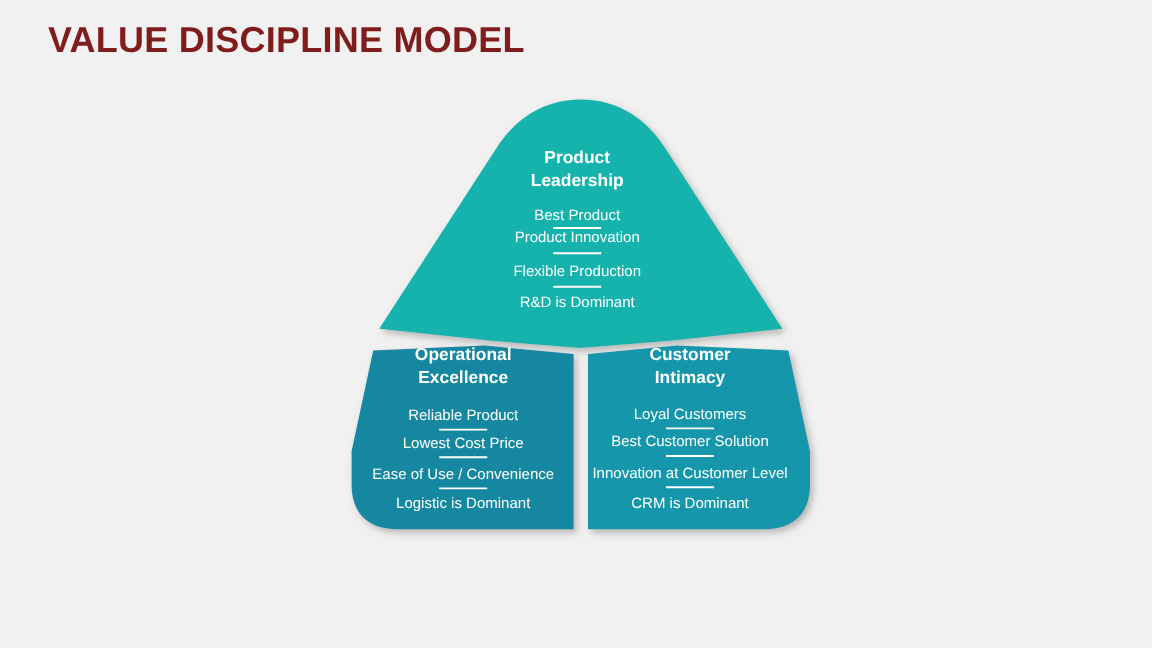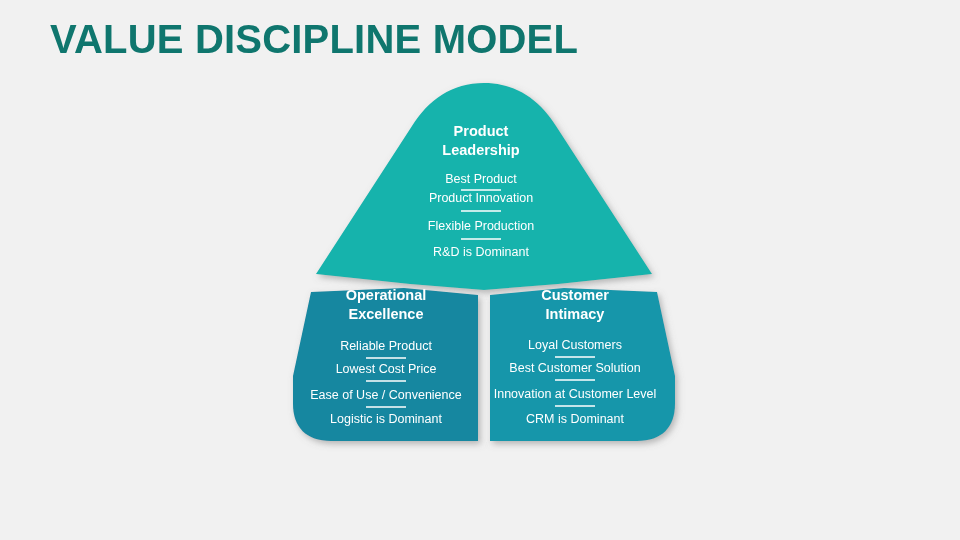--- a/index.html
+++ b/index.html
@@ -9,25 +9,25 @@
     font-family:"Liberation Sans", sans-serif;
     overflow:hidden;
   }
   #slide {
     position:relative;
     width:960px; height:540px;
     background:#f1f1f1;
   }
   #page-title {
     position:absolute;
-    left:50px; top:17px;
-    font-size:40px;
+    left:40px; top:17px;
+    font-size:30px;
     font-weight:bold;
     letter-spacing:0.2px;
-    color:#0f766e;
+    color:#7f1d1d;
     white-space:nowrap;
   }
   #diagram {
     position:absolute;
     left:0; top:0;
     width:960px; height:540px;
   }
   .seg-label {
     font-weight:bold;
     fill:#ffffff;

